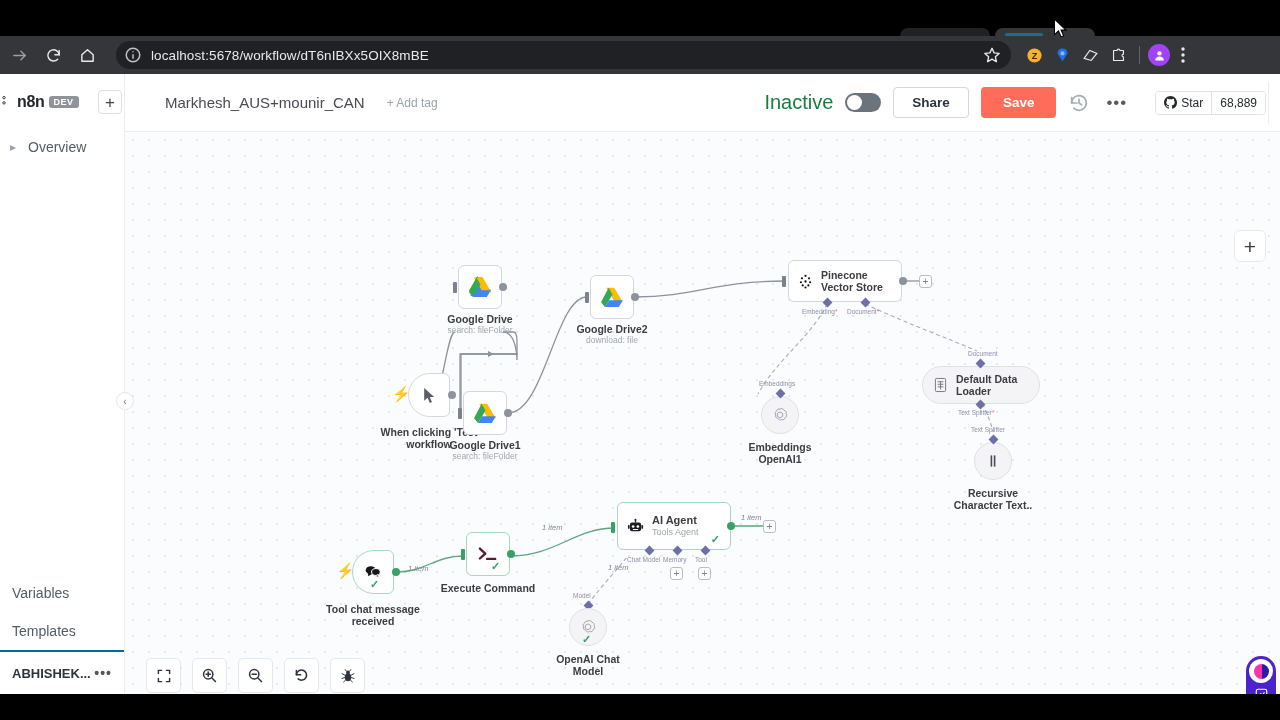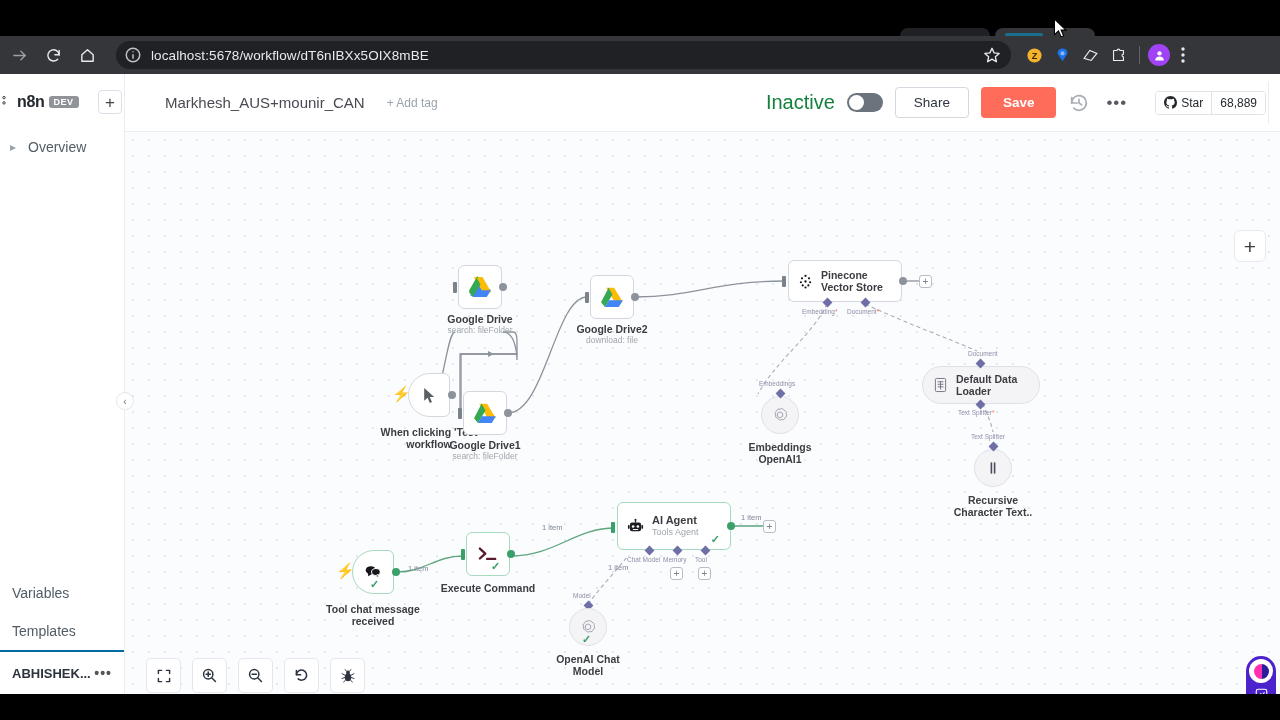--- a/index.html
+++ b/index.html
@@ -123,21 +123,21 @@
   .toggle {
     width: 36px; height: 19px; border-radius: 10px; background: #6b737d;
     position: relative;
   }
   .toggle:before {
     content: ""; position: absolute; left: 2px; top: 2px;
     width: 15px; height: 15px; border-radius: 50%; background: #fff;
   }
   .btn-share {
     border: 1px solid #d3d7de; background: #fff; border-radius: 4px;
-    padding: 7px 18px; font-size: 13.5px; font-weight: 400; color: #2d3440;
+    padding: 7px 18px; font-size: 13.5px; font-weight: 700; color: #2d3440;
   }
   .btn-save {
     background: #ff6d5a; color: #fff; border: none; border-radius: 4px;
     padding: 8px 22px; font-size: 13.5px; font-weight: 700;
   }
   .hist-ic { width: 22px; height: 22px; color: #9aa2ab; }
   .dots-ic { color: #5a5a62; font-size: 17px; letter-spacing: 1px; padding: 0 4px; }
   .gh-star {
     display: flex; align-items: center; border: 1px solid #dfe2e7;
     border-radius: 4px; overflow: hidden; height: 24px; margin-left: 12px;
@@ -226,21 +226,21 @@
     position: relative;
   }
   .agent-node .an-t { font-size: 11px; color: #3c3c42; font-weight: 700; line-height: 13px; }
   .agent-node .an-s { font-size: 9px; color: #a0a6ad; line-height: 11px; }
   .check { color: #3aa06a; font-size: 11px; font-weight: 700; }
   .port-lbl {
     position: absolute; font-size: 6.5px; color: #8d8fa8; white-space: nowrap;
   }
   .port-lbl .req { color: #ff6d5a; }
   .item-lbl {
-    position: absolute; font-size: 7.5px; color: #7f8896; white-space: nowrap;
+    position: absolute; font-size: 7.5px; color: #7f8896; white-space: nowrap; font-style: italic;
   }
   .plusport {
     position: absolute; width: 13px; height: 13px; border: 1px solid #b9bcc9;
     border-radius: 3px; background: #fff;
     display: flex; align-items: center; justify-content: center;
     font-size: 10px; line-height: 1; color: #7c818c;
   }
   .diamond {
     position: absolute; width: 7px; height: 7px; background: #6f6fa8;
     transform: rotate(45deg);
@@ -577,21 +577,21 @@
         </svg>
         <div>
           <div class="wn-txt">Default Data</div>
           <div class="wn-txt">Loader</div>
         </div>
       </div>
       <div class="diamond" style="left:55px; top:41px;"></div>
       <div class="port-lbl" style="left:36px; top:49px;">Text Splitter<span class="req">*</span></div>
     </div>
 
-    <div class="node" style="left:849px; top:308px;">
+    <div class="node" style="left:849px; top:301px;">
       <div class="port-lbl" style="left:-3px; top:-7px;">Text Splitter</div>
       <div class="diamond" style="left:16px; top:3px;"></div>
       <div class="round-node" style="margin-top:9px;">
         <svg width="16" height="16" viewBox="0 0 20 20">
           <rect x="7" y="3" width="2" height="14" fill="#4a4a58"></rect>
           <rect x="11" y="3" width="2" height="14" fill="#4a4a58"></rect>
         </svg>
       </div>
       <div class="nlabel" style="top:54px; left:19px;">
         <span>Recursive</span><br><span>Character Text..</span>

